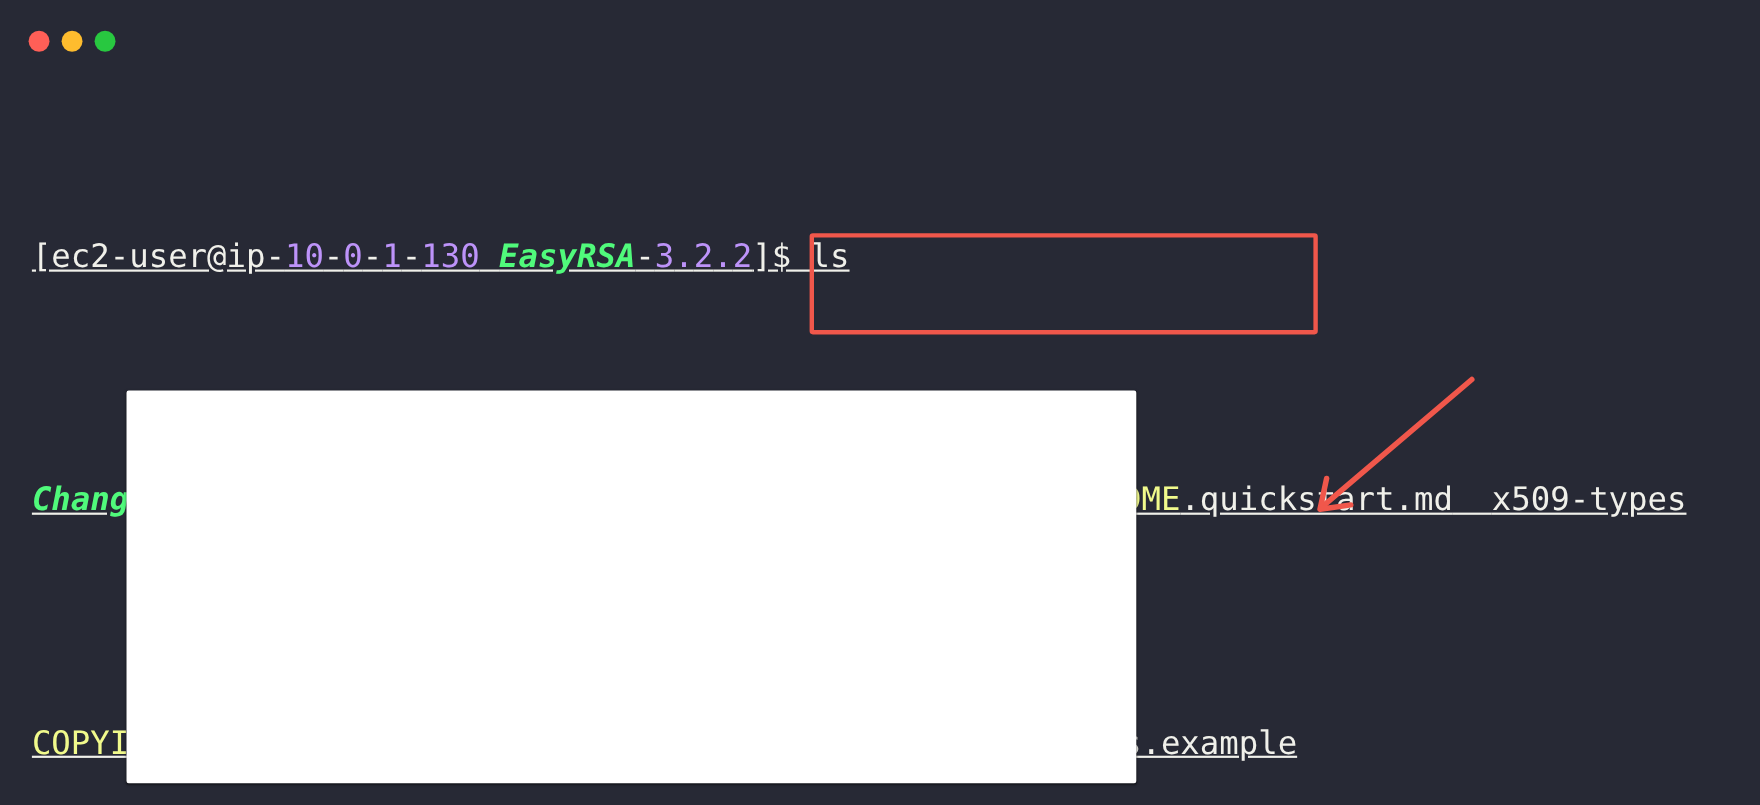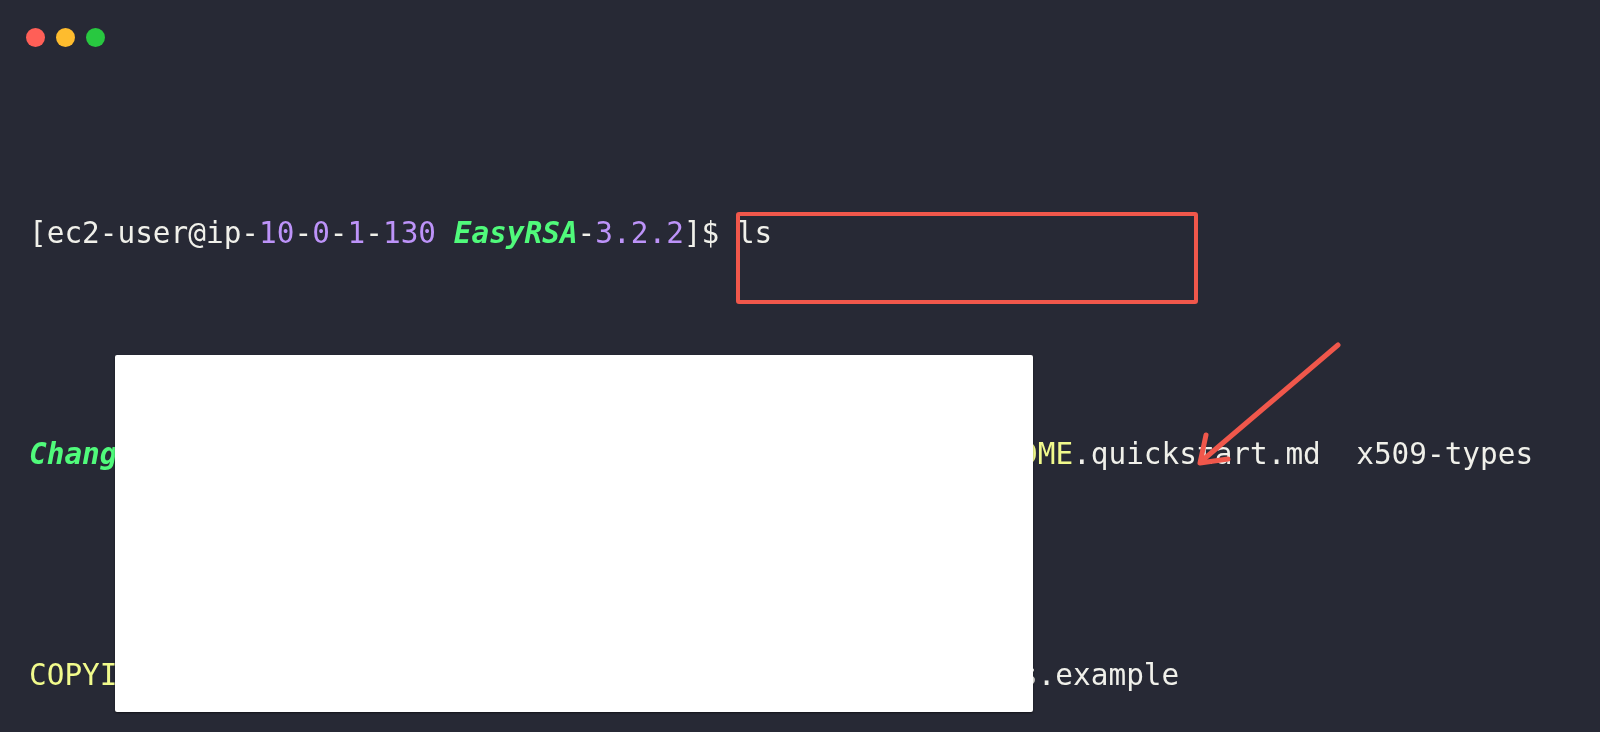--- a/index.html
+++ b/index.html
@@ -31,21 +31,21 @@
   .terminal {
     position: absolute;
     left: 29px;
     top: 78px;
     font-size: 29.4px;
     line-height: 44.2px;
     color: #f0f0ea;
     white-space: pre;
     letter-spacing: 0;
   }
-  .line { display: block; height: 44.2px; }
+  .line { display: block; height: 44.2px; text-decoration: underline; }
   .num { color: #bd93f9; }
   .dir { color: #50fa7b; font-weight: bold; font-style: italic; }
   .yel { color: #f1fa8c; }
   .plain { color: #f0f0ea; }
 
   .highlight-box {
     position: absolute;
     left: 736px;
     top: 212px;
     width: 462px;

